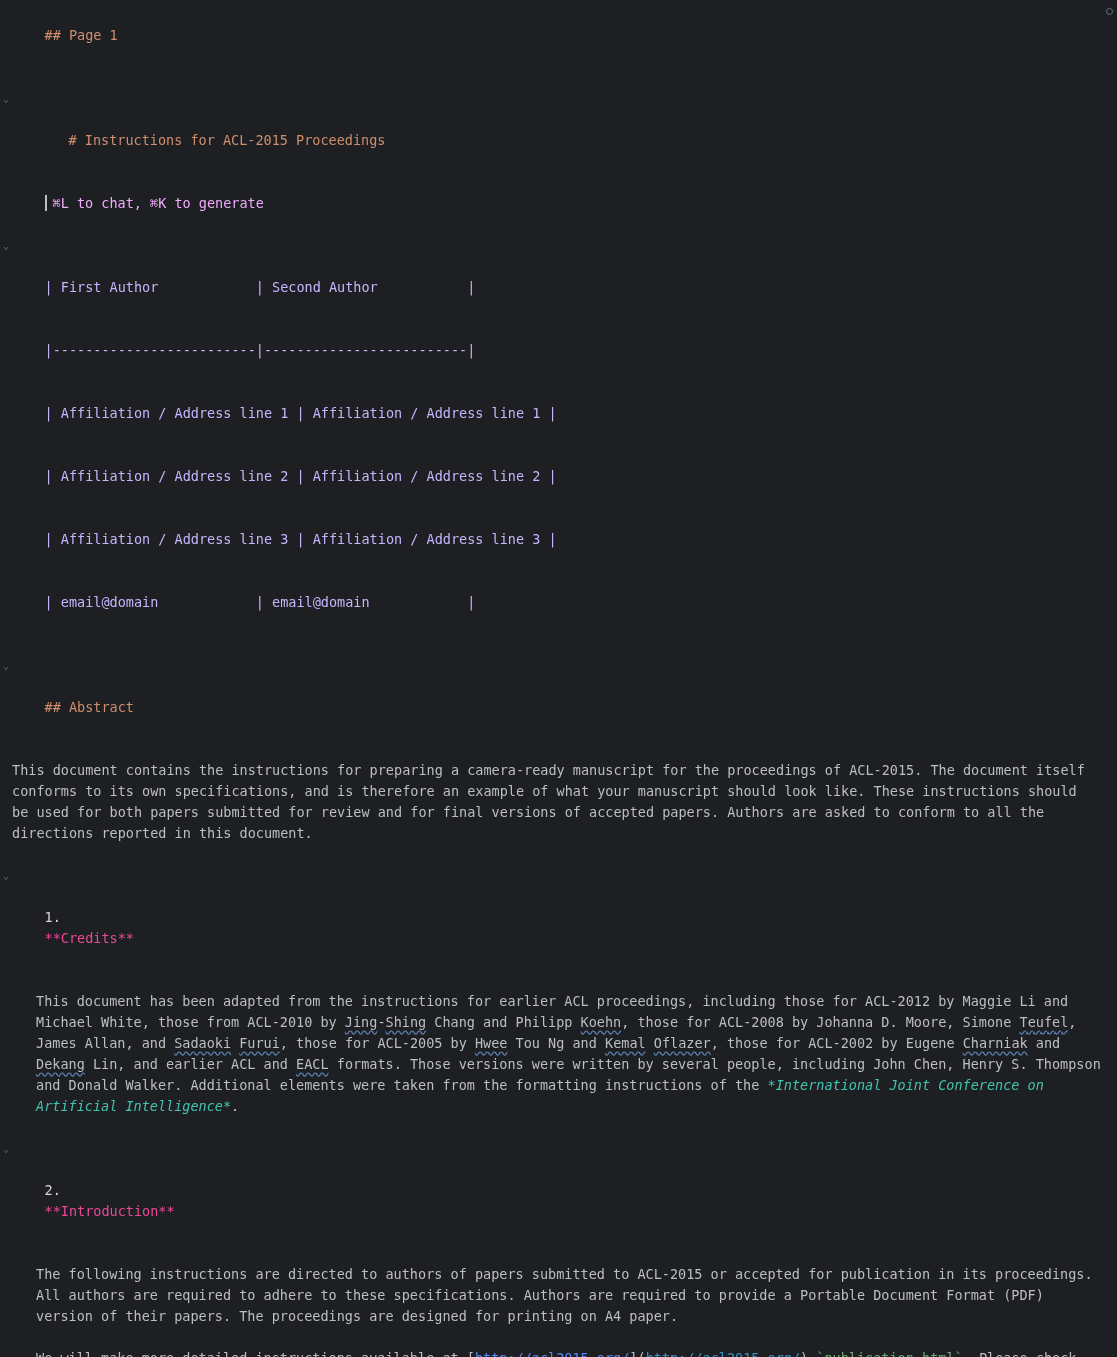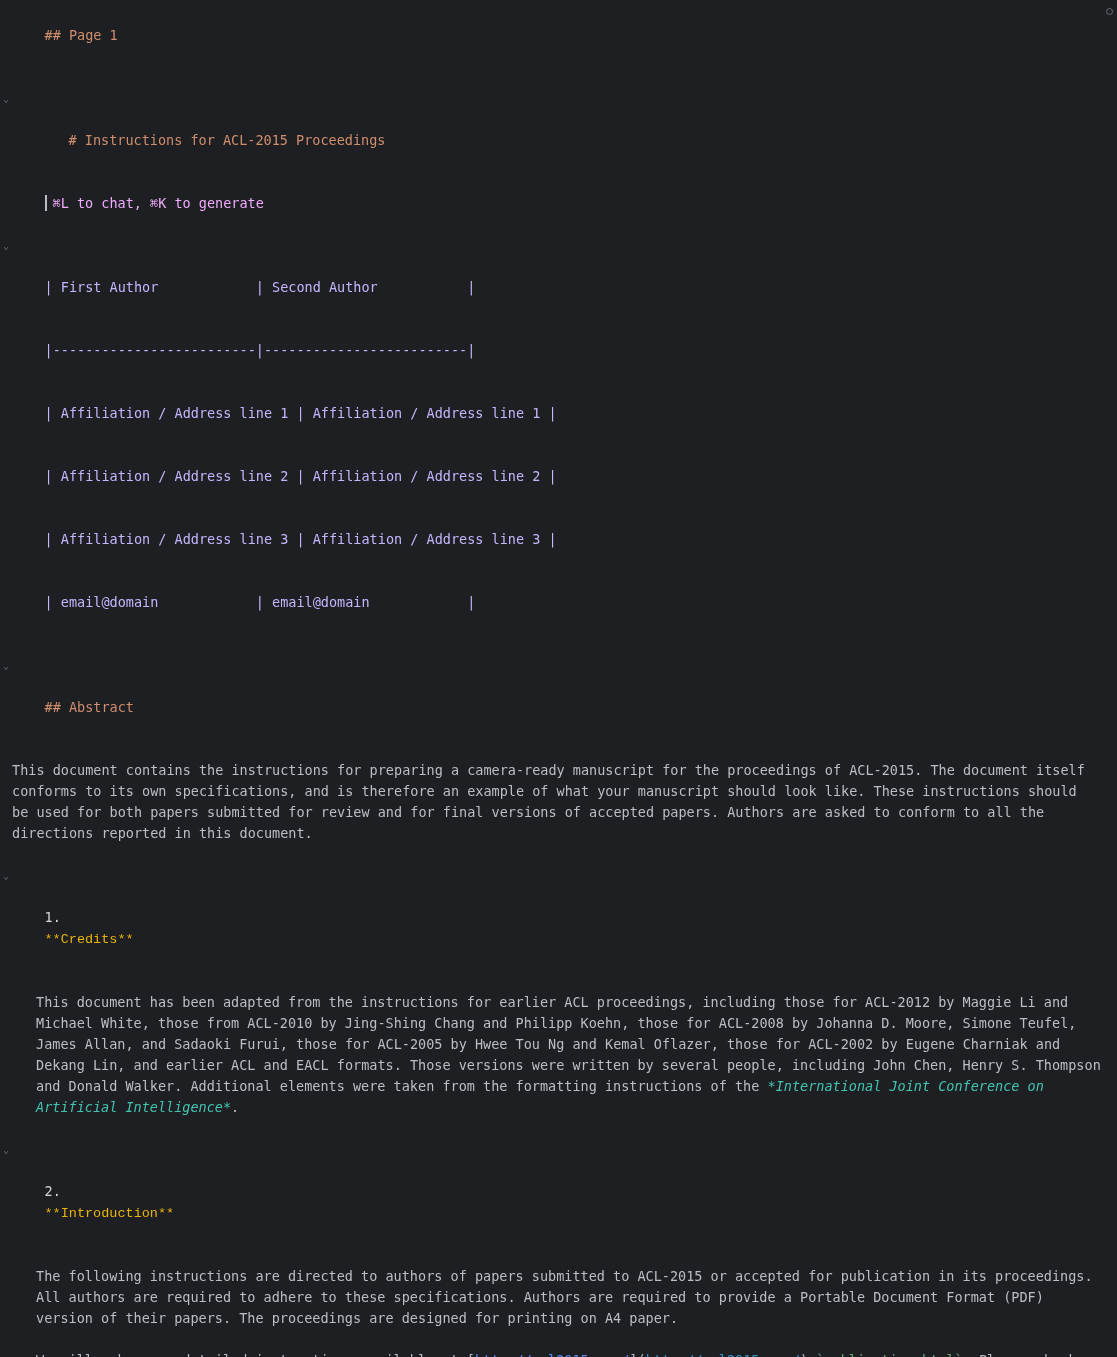--- a/index.html
+++ b/index.html
@@ -41,29 +41,30 @@
     user-select: none;
   }
   .wrapline {
     padding-left: 12px;
     white-space: pre-wrap;
     word-break: break-word;
   }
   .plain { color: #bcbec4; }
   .heading { color: #cf8e6d; }
   .h1 { color: #cf8e6d; margin-left: 24px; }
-  .bold-orange { color: #eab308; font-family: Liberation Mono, monospace; }
+  .bold-orange { color: #ec4899; }
   .num { color: #d6d6d6; }
   .table { color: #c4b5fd; }
   .italic-teal { color: #42c3b0; font-style: italic; }
   .code-inline { color: #6aab73; }
   .link-text { color: #548af7; text-decoration: underline; }
   .link-url { color: #3592c4; text-decoration: underline; }
   .bracket { color: #bcbec4; }
   .spellerr {
+    text-decoration: underline;
     text-decoration-style: wavy;
     text-decoration-color: #5c7fb0;
     text-underline-offset: 3px;
   }
   .caret-line {
     position: relative;
   }
   .caret {
     display: inline-block;
     width: 2px;

